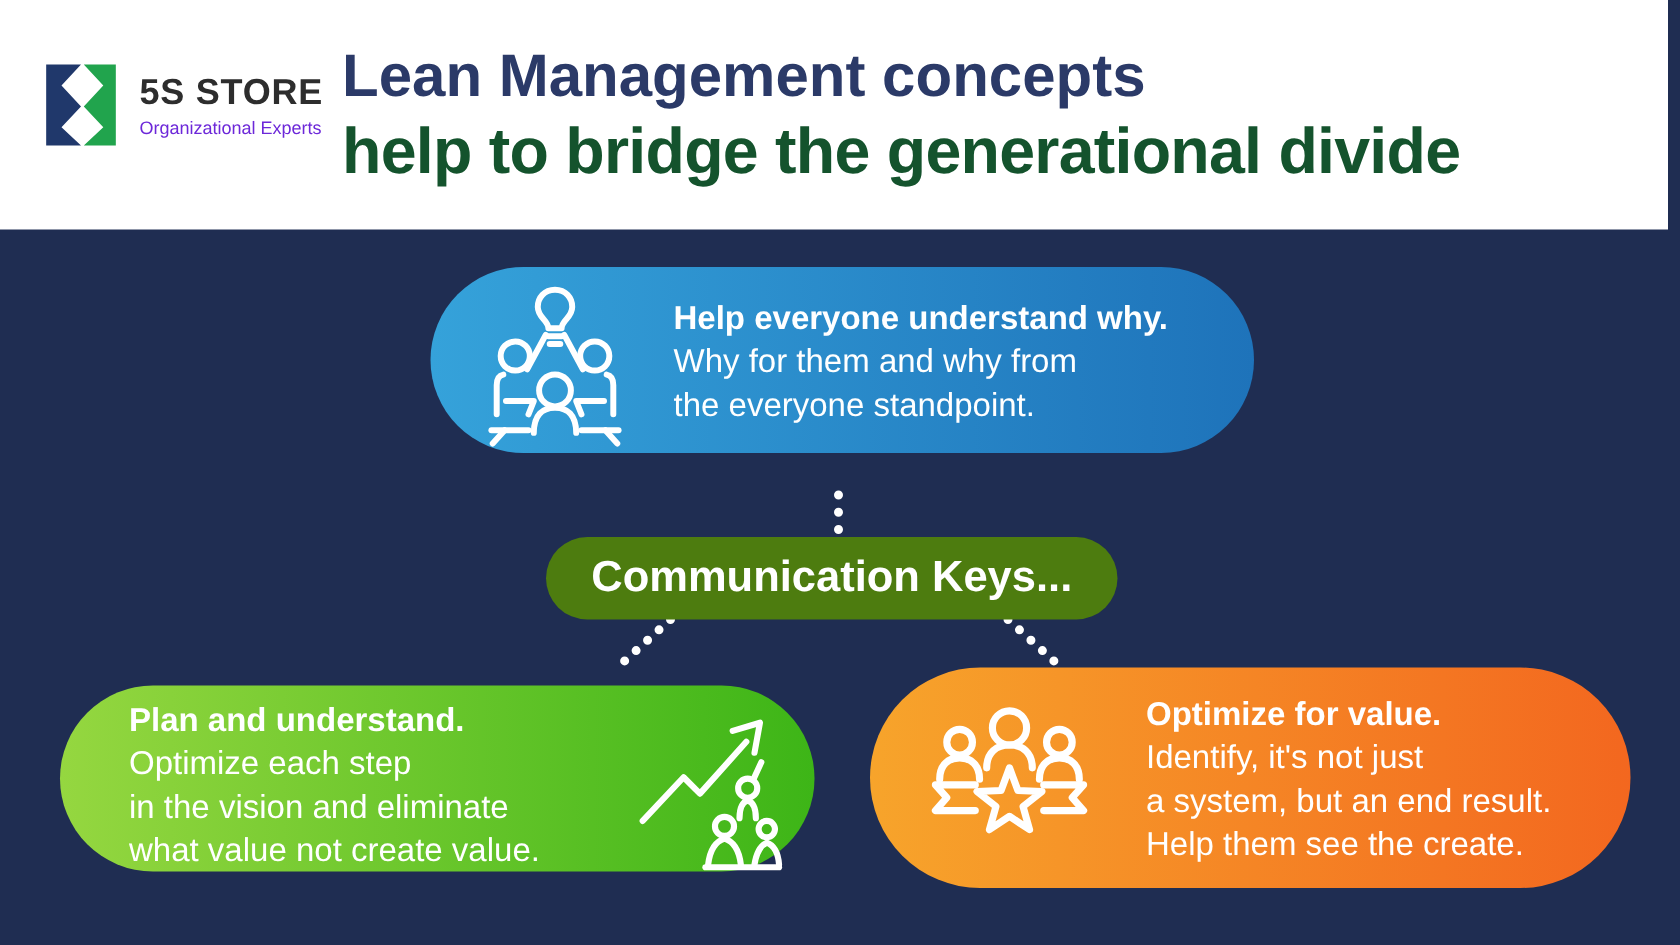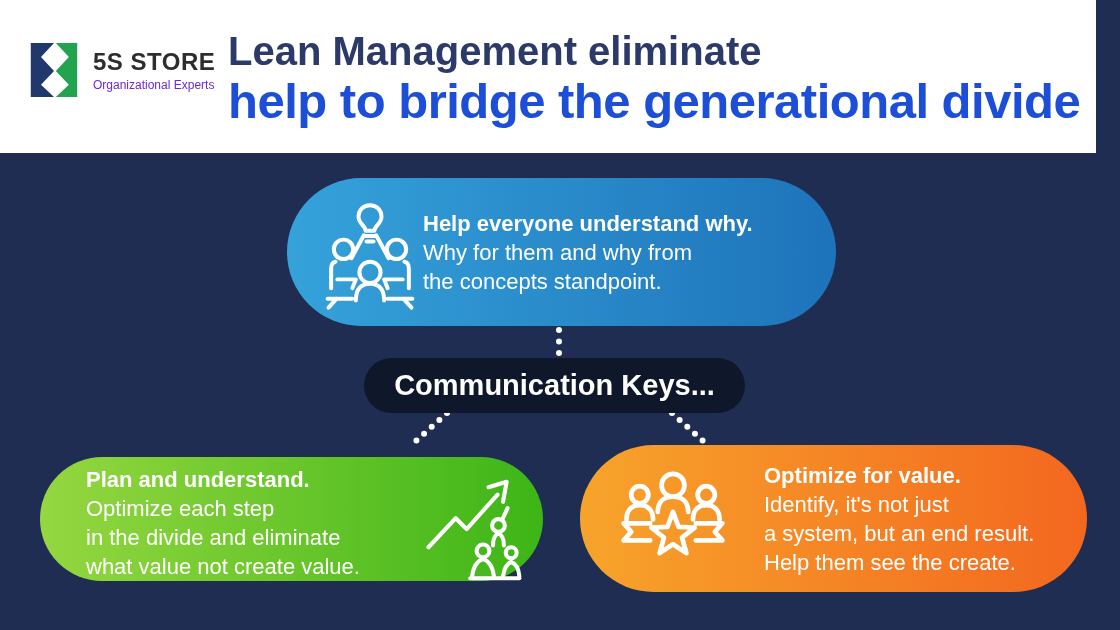--- a/index.html
+++ b/index.html
@@ -5,46 +5,47 @@
   html,body{margin:0;padding:0;background:#10182e;}
   .page{
     position:relative; width:1120px; height:630px; overflow:hidden;
     font-family:"Liberation Sans", sans-serif;
     background:#1f2d52;
   }
   
   .header{
     position:absolute; left:0; top:0; width:1096px; height:153px;
     background:#ffffff;
+    padding-left:16px;
   }
   .logo{position:absolute; left:28px; top:40px; display:flex; align-items:center; gap:13px;}
   .logo-mark{width:52px; height:60px; display:block;}
   .brand-name{
     font-size:24px; font-weight:bold; color:#2d2d2d; letter-spacing:.5px; line-height:26px;
   }
   .brand-tagline{font-size:12px; color:#6d28d9; margin-top:3px;}
   .titles{position:absolute; left:228px; top:26px;}
   .title-1{
     margin:0; font-size:40px; line-height:50px; font-weight:600; color:#2b3a68; letter-spacing:0;
   }
   .title-2{
-    margin:0; font-size:49px; line-height:50px; font-weight:800; color:#1d4ed8; letter-spacing:-0.5px;
+    margin:0; font-size:43px; line-height:50px; font-weight:800; color:#14532d; letter-spacing:-0.5px;
   }
   
   .canvas{position:absolute; left:0; top:153px; width:1120px; height:477px;}
   .connectors{position:absolute; left:0; top:0; width:1120px; height:477px;}
   .pill{position:absolute; box-sizing:border-box; color:#fff;}
   .pill-blue{
-    left:287px; top:25px; width:549px; height:148px; border-radius:76px;
+    left:287px; top:25px; width:549px; height:124px; border-radius:76px;
     background:linear-gradient(90deg,#35a2da 0%,#1e73ba 100%);
-    display:flex; align-items:center; padding-left:30px;
+    display:flex; align-items:center; gap:26px; padding-left:30px;
   }
   .pill-center{
     left:364px; top:205px; width:381px; height:55px; border-radius:28px;
-    background:#0f172a; display:flex; align-items:center; justify-content:center;
+    background:#4d7c0f; display:flex; align-items:center; justify-content:center;
   }
   .pill-center .label{font-size:29px; font-weight:bold; letter-spacing:0;}
   .pill-green{
     left:40px; top:304px; width:503px; height:124px; border-radius:75px;
     background:linear-gradient(90deg,#95d740 0%,#3db517 100%);
     display:flex; flex-direction:column; justify-content:flex-end; padding-left:46px;
   }
   .pill-orange{
     left:580px; top:292px; width:507px; height:147px; border-radius:75px;
     background:linear-gradient(90deg,#f7a42b 0%,#f3671f 100%);
@@ -65,21 +66,21 @@
       <svg class="logo-mark" viewBox="0 0 56 62" aria-hidden="true">
         <path fill="#20386b" d="M3 2 H28 L14 17 L28 32 L14 47 L28 60 H3 Z"></path>
         <path fill="#21a44d" d="M53 2 V60 H30 L44 47 L30 32 L44 17 L30 2 Z"></path>
       </svg>
       <div class="logo-text">
         <div class="brand-name">5S STORE</div>
         <div class="brand-tagline">Organizational Experts</div>
       </div>
     </div>
     <div class="titles">
-      <h1 class="title-1">Lean Management eliminate</h1>
+      <h1 class="title-1">Lean Management concepts</h1>
       <h2 class="title-2">help to bridge the generational divide</h2>
     </div>
   </header>
 
   <main class="canvas">
 
     <svg class="connectors" viewBox="0 0 1120 477" aria-hidden="true">
       <polyline points="559,177 559,201" fill="none" stroke="#ffffff" stroke-width="6" stroke-linecap="round" stroke-dasharray="0 11.5"></polyline>
       <polyline points="447,260 416,288" fill="none" stroke="#ffffff" stroke-width="6" stroke-linecap="round" stroke-dasharray="0 10.3"></polyline>
       <polyline points="672,260 703,288" fill="none" stroke="#ffffff" stroke-width="6" stroke-linecap="round" stroke-dasharray="0 10.3"></polyline>
@@ -103,33 +104,33 @@
           <path d="M44 120 c0 -14 7 -19 16 -19 c9 0 16 5 16 19"></path>
           <line x1="12" y1="118" x2="40" y2="118"></line>
           <line x1="80" y1="118" x2="108" y2="118"></line>
           <line x1="22" y1="118" x2="13" y2="128"></line>
           <line x1="98" y1="118" x2="107" y2="128"></line>
         </g>
       </svg>
       <div class="card-text">
         <p class="bold">Help everyone understand why.</p>
         <p>Why for them and why from</p>
-        <p>the concepts standpoint.</p>
+        <p>the everyone standpoint.</p>
       </div>
     </section>
 
     <section class="pill pill-center">
       <span class="label">Communication Keys...</span>
     </section>
 
     <section class="pill pill-green">
       <div class="card-text">
         <p class="bold">Plan and understand.</p>
         <p>Optimize each step</p>
-        <p>in the divide and eliminate</p>
+        <p>in the vision and eliminate</p>
         <p>what value not create value.</p>
       </div>
       <svg class="icon-green" width="100" height="114" viewBox="0 0 110 122" aria-hidden="true">
         <g fill="none" stroke="#ffffff" stroke-width="4.5" stroke-linecap="round" stroke-linejoin="round">
           <polyline points="6,80 36,48 48,60 82,22"></polyline>
           <path d="M72 14 L92 8 L88 30"></path>
           <circle cx="83" cy="56" r="7"></circle>
           <path d="M77 78 q0 -11 6 -13 q6 2 6 13"></path>
           <line x1="87" y1="50" x2="93" y2="37"></line>
           <circle cx="66" cy="84" r="7"></circle>

